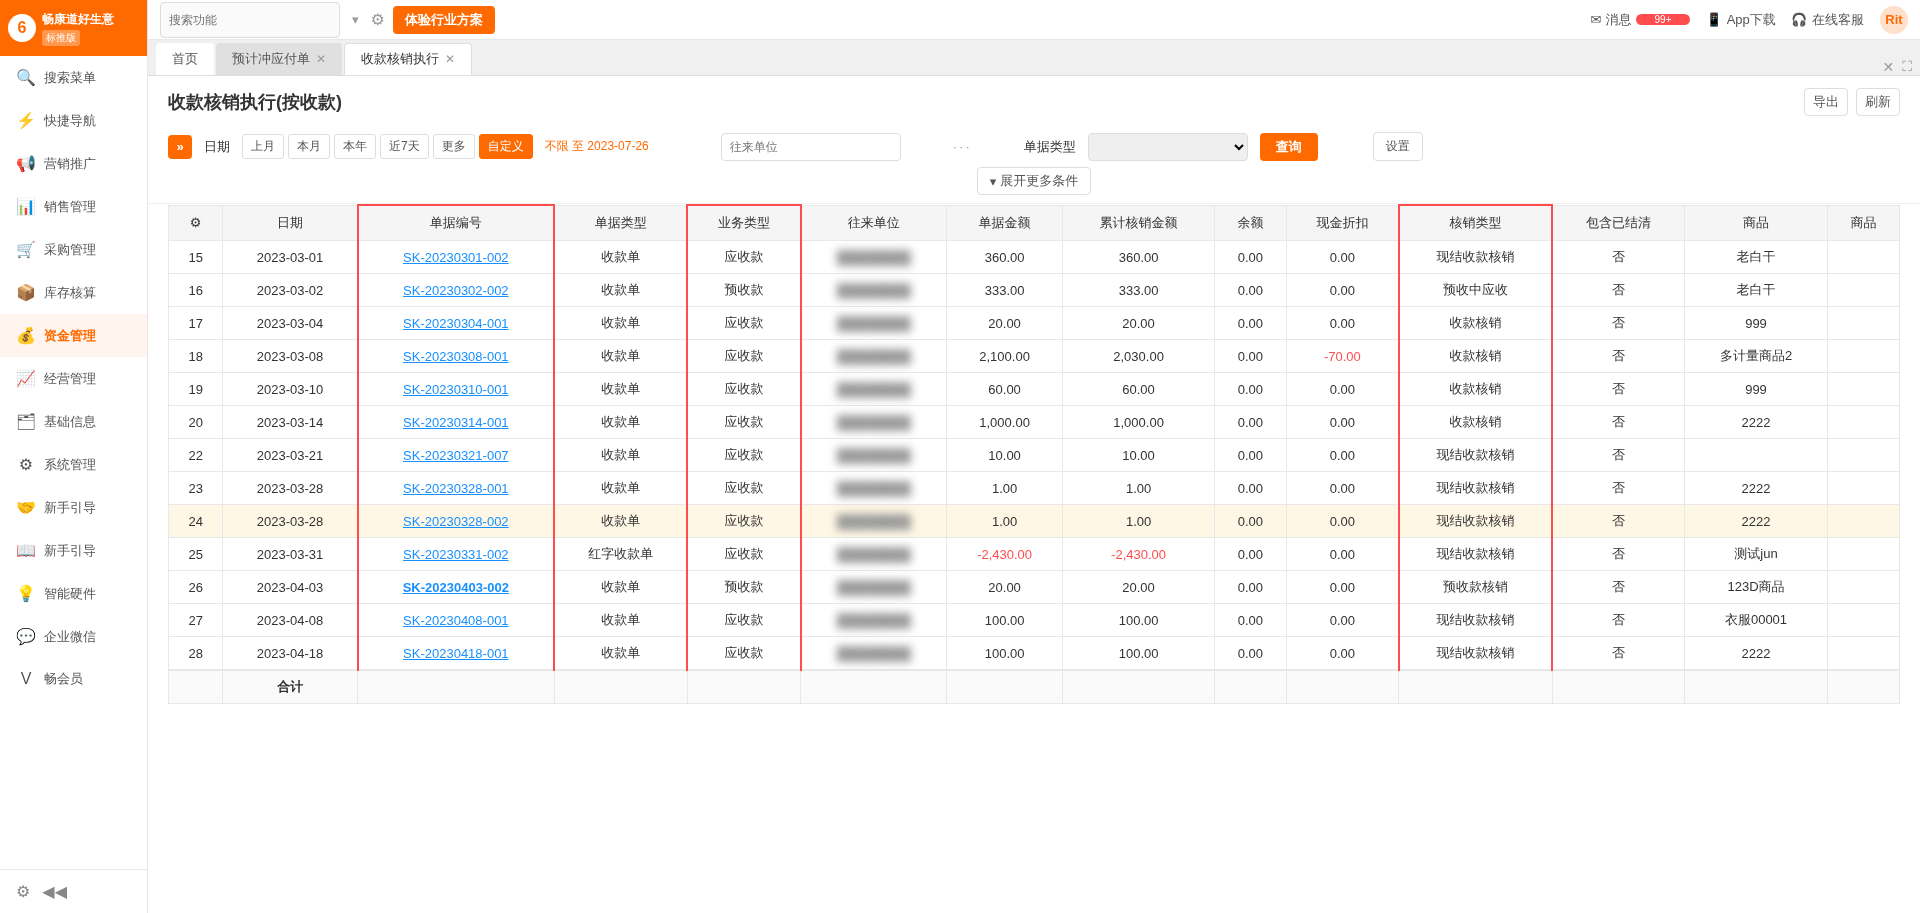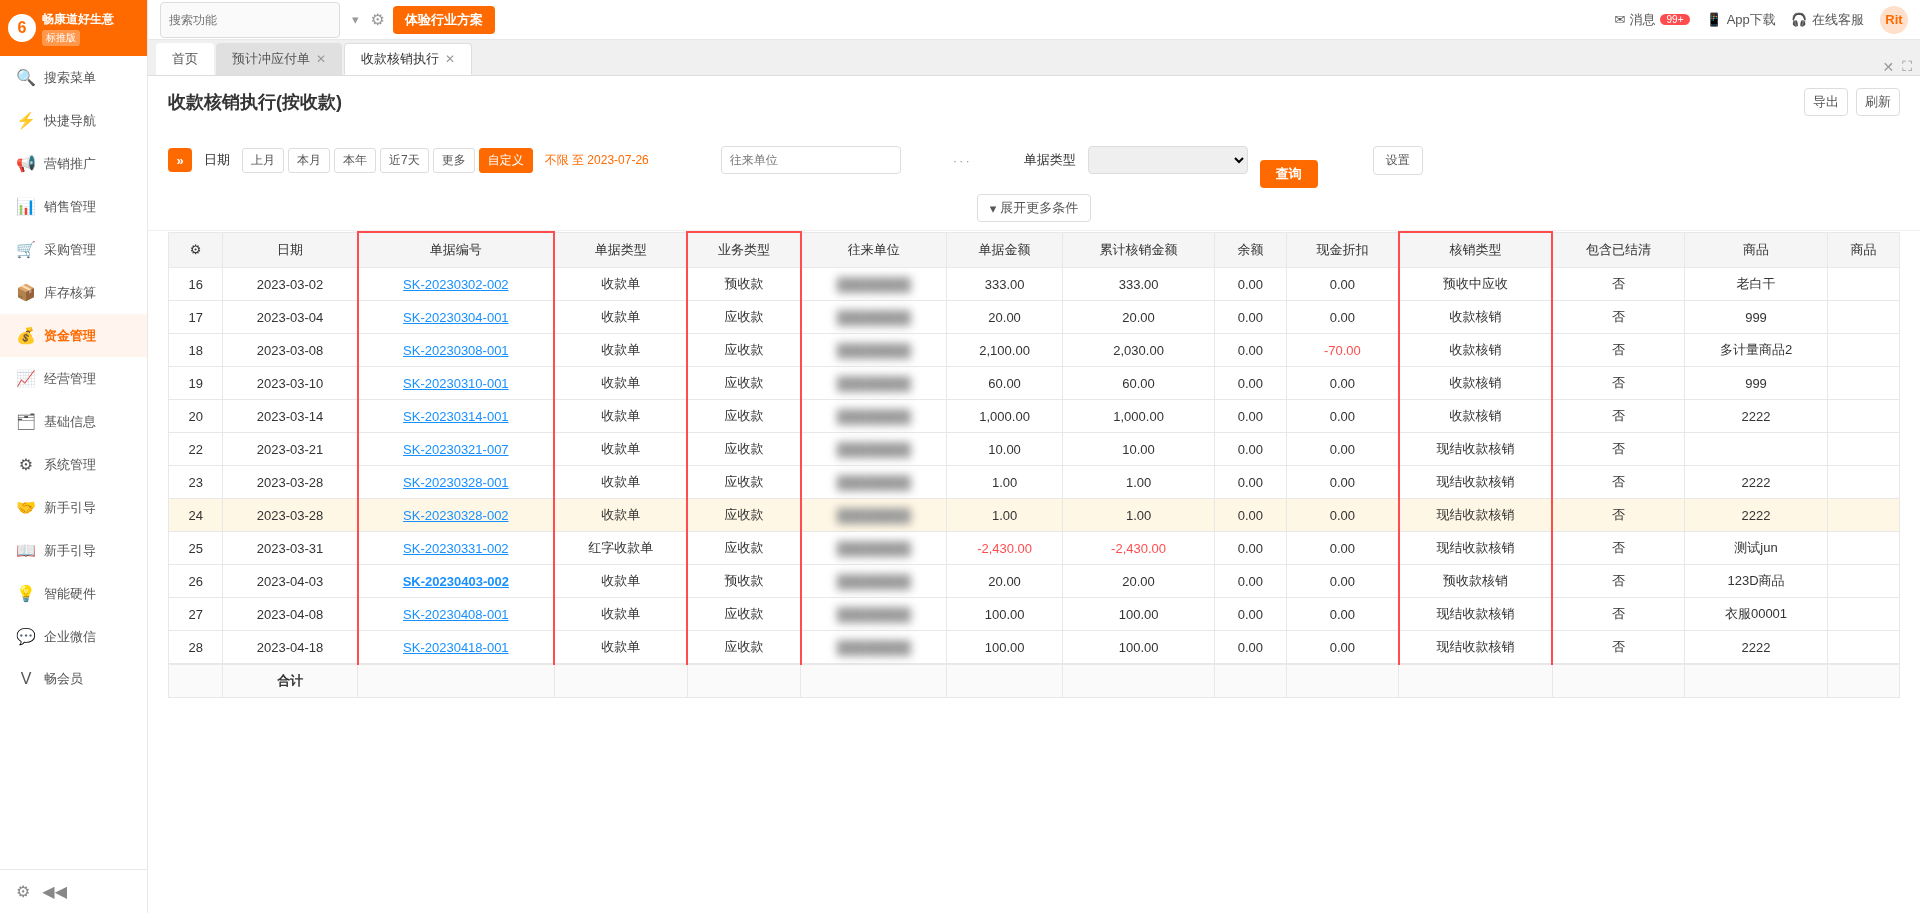--- a/index.html
+++ b/index.html
@@ -24,21 +24,21 @@
 
     
     .topbar { height: 40px; background: #fff; border-bottom: 1px solid #e8e8e8; display: flex; align-items: center; padding: 0 12px; gap: 8px; }
     .topbar-input { flex: 0 0 180px; height: 36px; border: 1px solid #ddd; border-radius: 4px; padding: 0 8px; font-size: 12px; color: #999; background: #fafafa; }
     .topbar-arrow { color: #999; cursor: pointer; padding: 0 4px; }
     .topbar-gear { color: #999; cursor: pointer; font-size: 16px; }
     .topbar-btn { background: #ff6a00; color: #fff; border: none; border-radius: 4px; padding: 5px 12px; cursor: pointer; font-size: 13px; font-weight: bold; }
     .topbar-spacer { flex: 1; }
     .topbar-actions { display: flex; align-items: center; gap: 16px; }
     .topbar-action { display: flex; align-items: center; gap: 4px; color: #555; cursor: pointer; font-size: 12px; }
-    .topbar-badge { background: #ff4d4f; color: #fff; border-radius: 10px; font-size: 10px; padding: 0 7px; min-width: 18px; text-align: center; }
+    .topbar-badge { background: #ff4d4f; color: #fff; border-radius: 10px; font-size: 10px; padding: 0 19px; min-width: 18px; text-align: center; }
 
     
     .tabs { display: flex; background: #f0f0f0; border-bottom: 1px solid #ddd; height: 36px; align-items: flex-end; padding: 0 8px; gap: 2px; }
     .tab { padding: 6px 16px; border-radius: 4px 4px 0 0; cursor: pointer; font-size: 13px; color: #555; background: #e0e0e0; display: flex; align-items: center; gap: 6px; height: 32px; }
     .tab.active { background: #fff; color: #333; font-weight: 500; border: 1px solid #ddd; border-bottom: 1px solid #fff; }
     .tab .close { color: #999; font-size: 12px; cursor: pointer; }
     .tab.home { background: #fff; }
     .tabs-actions { margin-left: auto; display: flex; align-items: center; gap: 8px; color: #999; }
 
     
@@ -52,21 +52,21 @@
     .filter-bar { background: #fff; padding: 8px 20px; border-bottom: 1px solid #f0f0f0; }
     .filter-row { display: flex; align-items: center; gap: 12px; flex-wrap: wrap; }
     .filter-collapse { width: 24px; height: 24px; background: #ff6a00; border-radius: 4px; display: flex; align-items: center; justify-content: center; cursor: pointer; color: #fff; font-size: 14px; font-weight: bold; }
     .filter-label { color: #333; font-weight: 500; }
     .filter-date-btns { display: flex; gap: 4px; }
     .filter-date-btn { padding: 3px 8px; border: 1px solid #ddd; border-radius: 3px; cursor: pointer; color: #555; font-size: 12px; background: #fff; }
     .filter-date-btn.custom { background: #ff6a00; color: #fff; border-color: #ff6a00; border-radius: 3px; }
     .filter-input { height: 28px; border: 1px solid #ddd; border-radius: 4px; padding: 0 8px; font-size: 12px; min-width: 180px; }
     .filter-ellipsis { color: #999; cursor: pointer; letter-spacing: 2px; }
     .filter-select { height: 28px; border: 1px solid #ddd; border-radius: 4px; padding: 0 8px; font-size: 12px; min-width: 160px; }
-    .filter-query-btn { background: #ff6a00; color: #fff; border: none; border-radius: 4px; padding: 5px 16px; cursor: pointer; font-size: 13px; font-weight: bold; margin-top: 28px; }
+    .filter-query-btn { background: #ff6a00; color: #fff; border: none; border-radius: 4px; padding: 5px 16px; cursor: pointer; font-size: 13px; font-weight: bold; }
     .filter-set-btn { background: #fff; color: #555; border: 1px solid #ddd; border-radius: 4px; padding: 5px 12px; cursor: pointer; font-size: 12px; margin-left: 43px; }
     .filter-expand { display: flex; align-items: center; justify-content: center; gap: 4px; color: #555; cursor: pointer; font-size: 12px; padding: 4px 12px; border: 1px solid #ddd; border-radius: 4px; background: #fff; margin: 6px auto 0; }
 
     
     .table-container { flex: 1; overflow: auto; padding: 0 20px; }
     table { width: 100%; border-collapse: collapse; font-size: 13px; }
     thead th { background: #f5f5f5; padding: 8px 10px; text-align: center; border: 1px solid #e8e8e8; color: #333; font-weight: 500; position: sticky; top: 0; white-space: nowrap; }
     tbody td { padding: 7px 10px; border: 1px solid #e8e8e8; text-align: center; color: #333; white-space: nowrap; }
     tbody tr.highlighted { background: #fff7e6; }
     .link { color: #1890ff; cursor: pointer; text-decoration: underline; }
@@ -269,20 +269,36 @@
               <th>余额</th>
               <th>现金折扣</th>
               <th style="position: relative; border-top: 2px solid rgb(255, 77, 79); border-left: 2px solid rgb(255, 77, 79); border-right: 2px solid rgb(255, 77, 79);">核销类型</th>
               <th>包含已结清</th>
               <th>商品</th>
               <th>商品</th>
             </tr>
           </thead>
         <tbody id="table-body">
             <tr>
+              <td>15</td>
+              <td>2023-03-01</td>
+              <td style="border-left: 2px solid rgb(255, 77, 79); border-right: 2px solid rgb(255, 77, 79);"><a class="link" href="#">SK-20230301-002</a></td>
+              <td>收款单</td>
+              <td style="border-left: 2px solid rgb(255, 77, 79); border-right: 2px solid rgb(255, 77, 79);">应收款</td>
+              <td><span style="filter:blur(4px);color:#999;">████████</span></td>
+              <td>360.00</td>
+              <td>360.00</td>
+              <td>0.00</td>
+              <td>0.00</td>
+              <td style="border-left: 2px solid rgb(255, 77, 79); border-right: 2px solid rgb(255, 77, 79);">现结收款核销</td>
+              <td>否</td>
+              <td>老白干</td>
+              <td></td>
+            </tr>
+            <tr>
               <td>16</td>
               <td>2023-03-02</td>
               <td style="border-left: 2px solid rgb(255, 77, 79); border-right: 2px solid rgb(255, 77, 79);"><a class="link" href="#">SK-20230302-002</a></td>
               <td>收款单</td>
               <td style="border-left: 2px solid rgb(255, 77, 79); border-right: 2px solid rgb(255, 77, 79);">预收款</td>
               <td><span style="filter:blur(4px);color:#999;">████████</span></td>
               <td>333.00</td>
               <td>333.00</td>
               <td>0.00</td>
               <td>0.00</td>

